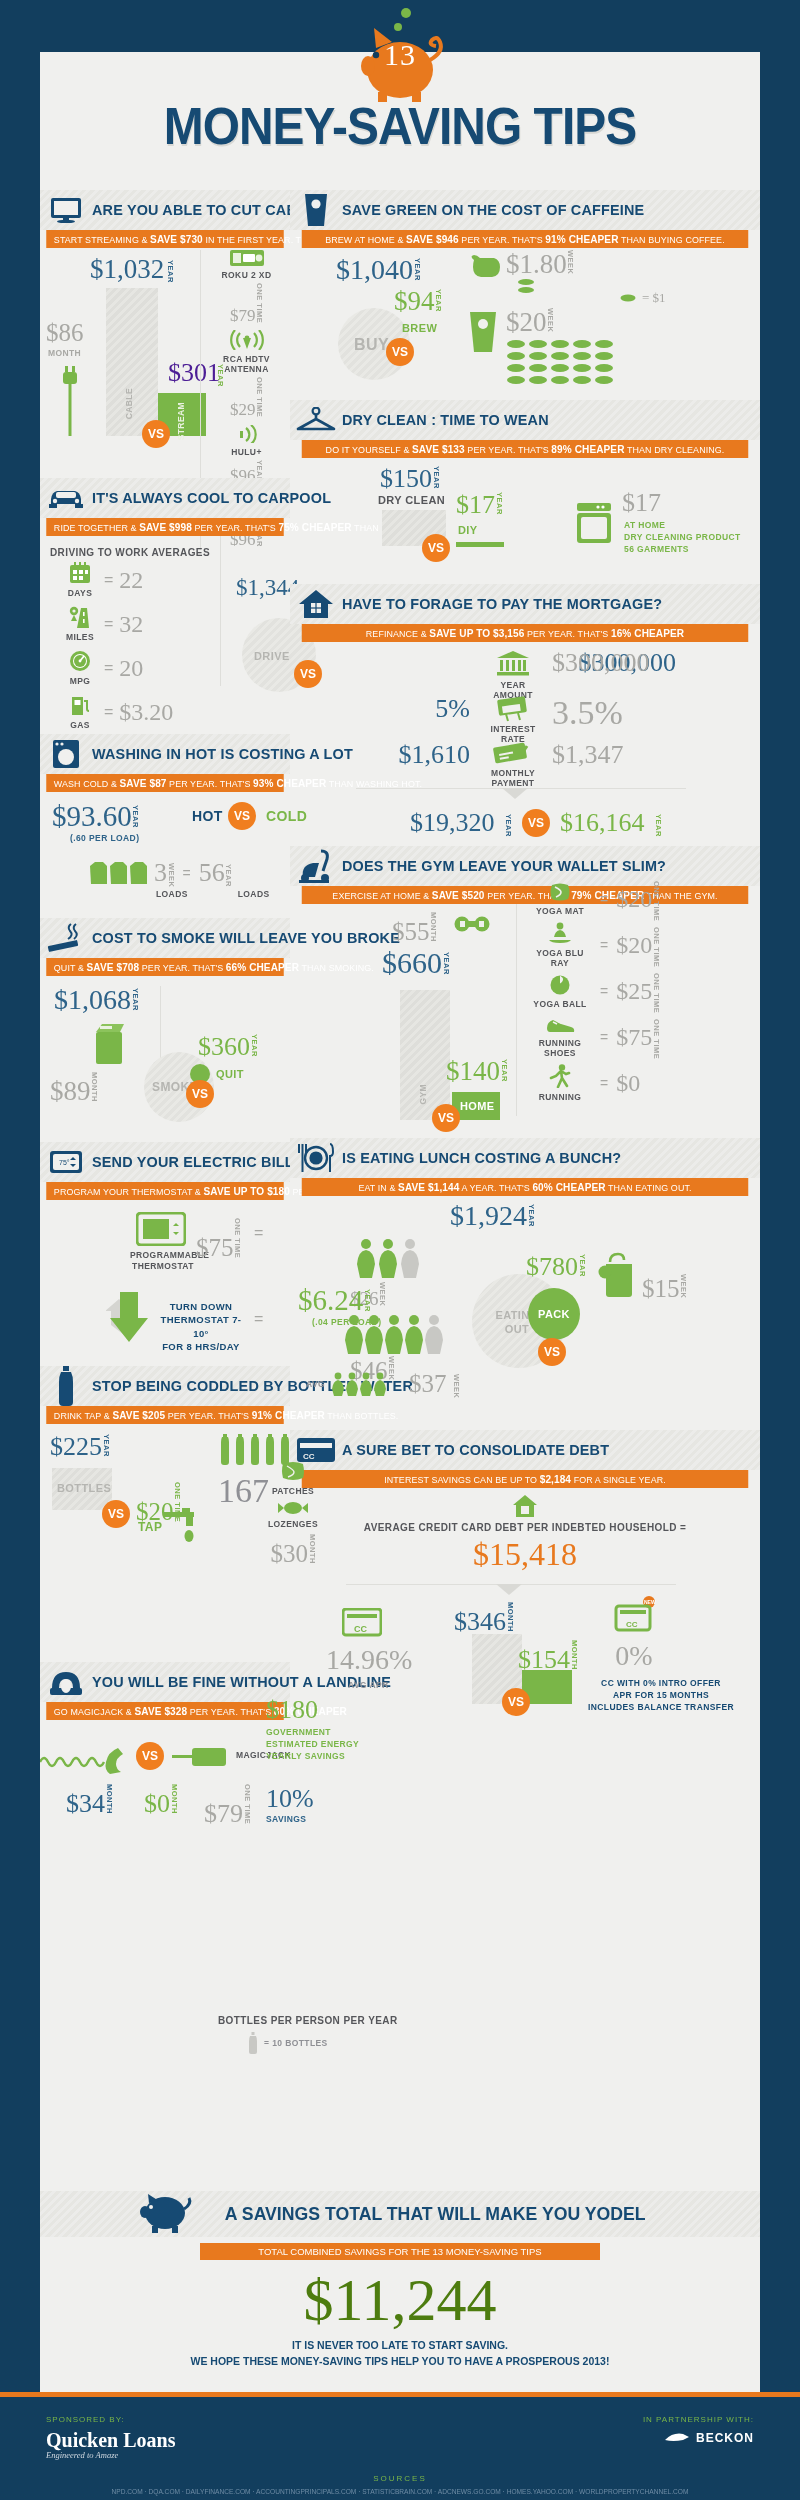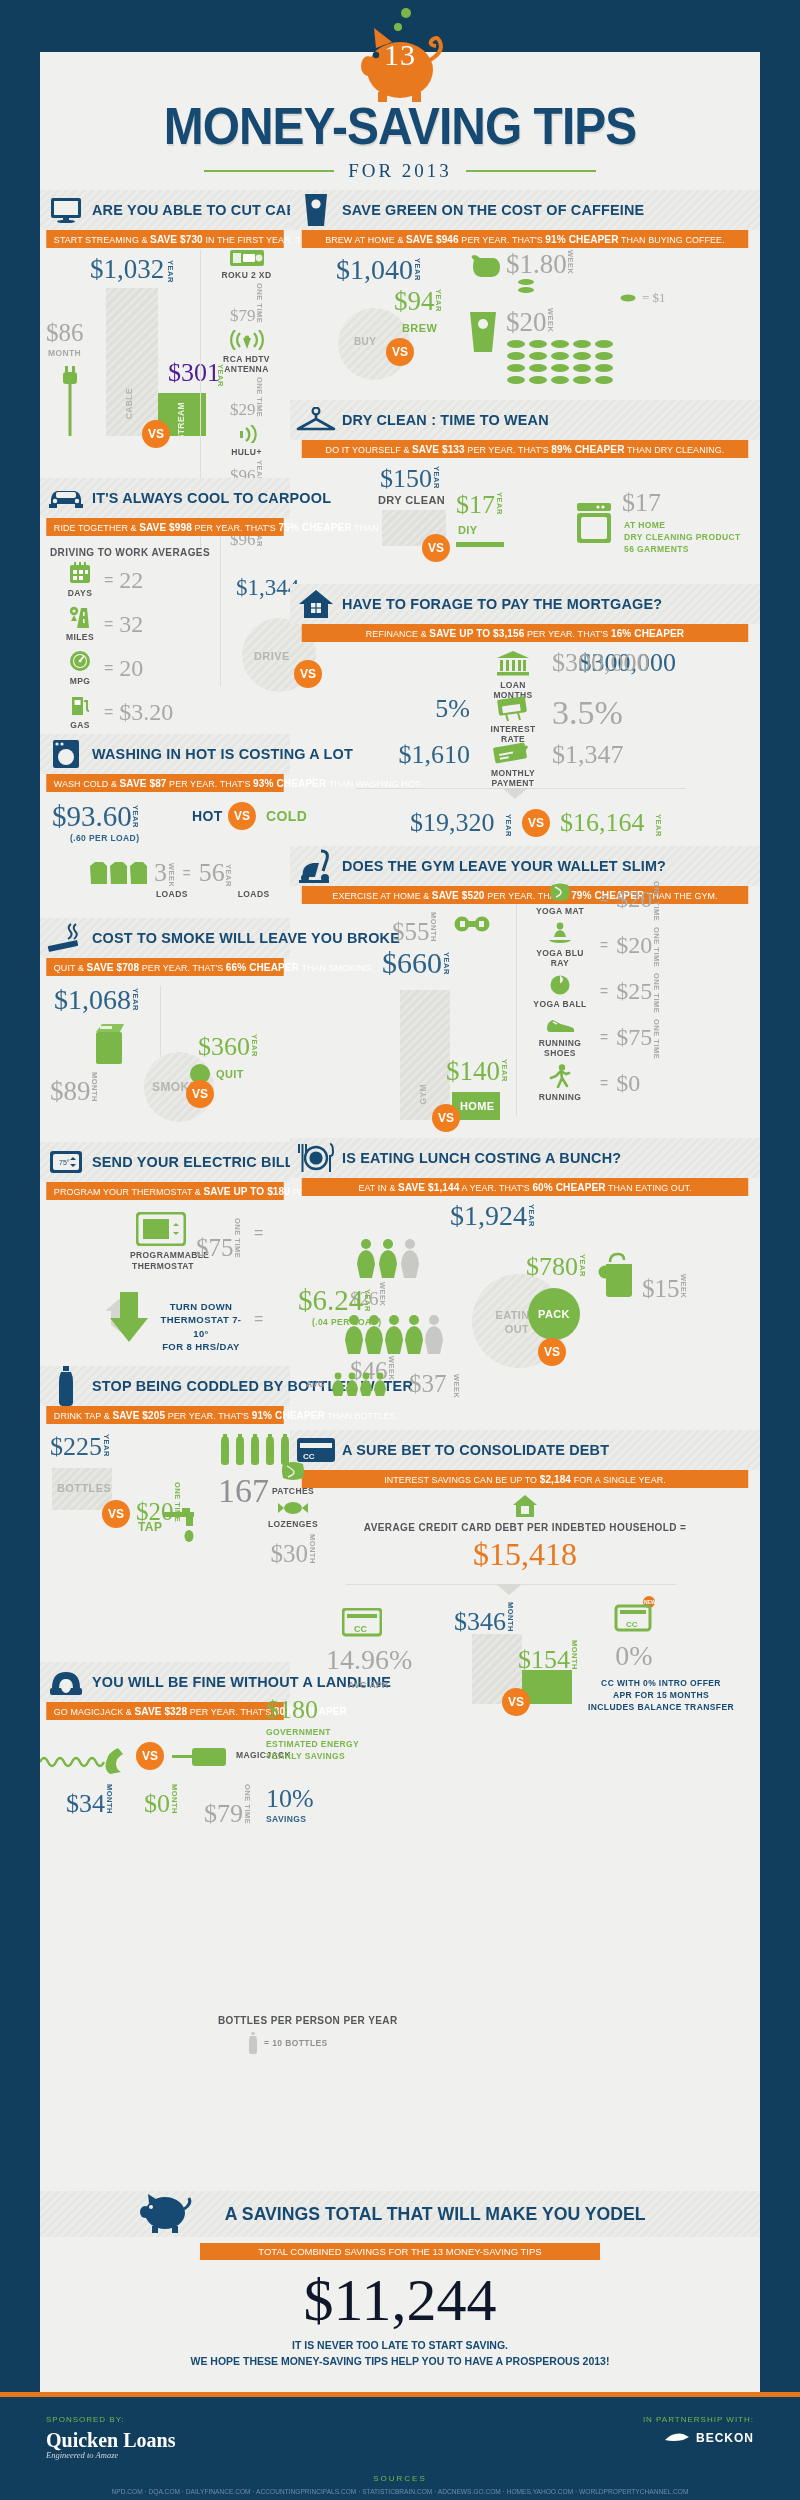--- a/index.html
+++ b/index.html
@@ -110,21 +110,21 @@
     position:relative; width:720px; margin:6px auto 0;
     background: repeating-linear-gradient(135deg,#e6e6e2 0 3px,#ececea 3px 6px);
     height:46px; display:flex; align-items:center; justify-content:center; gap:14px;
   }
   .total-title { font-family:"Liberation Sans Narrow","Liberation Sans",sans-serif;
     font-weight:bold; font-size:19px; color:#164a73; transform:scaleX(.93); }
   .total-sub {
     width:400px; margin:6px auto 0; background:#e8791e; color:#fff; text-align:center;
     font-family:"Liberation Sans Narrow","Liberation Sans",sans-serif; font-size:9.5px; padding:3px;
   }
-  .grand { text-align:center; font-family:"Liberation Serif",serif; font-size:60px; color:#0f172a; margin-top:10px; line-height:1; }
+  .grand { text-align:center; font-family:"Liberation Serif",serif; font-size:60px; color:#4d7c0f; margin-top:10px; line-height:1; }
   .closing { text-align:center; font-family:"Liberation Sans Narrow","Liberation Sans",sans-serif;
     font-weight:bold; font-size:10.5px; color:#164a73; line-height:1.5; margin-top:8px; }
   .footer { background:#123e5e; padding:18px 0 10px; }
   .foot-row { display:flex; justify-content:space-between; padding:0 46px; align-items:flex-start; }
   .foot-lbl { font-family:"Liberation Sans Narrow","Liberation Sans",sans-serif; font-size:8px; color:#7ab648; letter-spacing:1px; margin-bottom:6px; }
   .brand { font-family:"Liberation Serif",serif; font-weight:bold; font-size:20px; color:#fff; line-height:1; }
   .brand-sub { font-family:"Liberation Serif",serif; font-style:italic; font-size:8.5px; color:#cfd8e0; }
   .sources-t { text-align:center; font-family:"Liberation Sans Narrow","Liberation Sans",sans-serif; font-size:8px; color:#7ab648; letter-spacing:2px; margin-top:14px; }
   .sources { text-align:center; font-family:"Liberation Sans Narrow","Liberation Sans",sans-serif; font-size:6.6px; color:#6f8da6; line-height:1.7; padding:3px 60px 0; }
   .orange-rule { height:5px; background:#e8791e; }
@@ -148,25 +148,20 @@
           <rect x="34" y="84" width="9" height="10" fill="#e8791e"></rect>
           <rect x="68" y="84" width="9" height="10" fill="#e8791e"></rect>
           <ellipse cx="24" cy="58" rx="7" ry="10" fill="#e8791e"></ellipse>
           <circle cx="32" cy="47" r="3.2" fill="#123e5e"></circle>
         </svg>
         <div class="pig-num">13</div>
       </div>
     </div>
 
     <div class="title">MONEY-SAVING TIPS</div>
-    <div class="subtitle-row">
-      <div class="subrule"></div>
-      <div class="subtitle">FOR 2013</div>
-      <div class="subrule"></div>
-    </div>
   </div>
 
   <div class="content">
     <div class="cols" style="height:1995px;">
 
       <div class="col col-l">
 
         <div class="sec">
           <div class="sec-band">
             <div class="sec-icon">
@@ -609,21 +604,21 @@
             <b>SAVE $946</b>
             <span>PER YEAR. THAT'S</span>
             <b>91% CHEAPER</b>
             <span>THAN BUYING COFFEE.</span>
           </div>
           <div class="sec-body" style="height:148px;">
             <div style="position:absolute;left:46px;top:6px;">
               <span class="num-blue" style="font-size:28px;">$1,040</span><span class="unit blue">YEAR</span>
             </div>
             <div class="circ-grey" style="position:absolute;left:48px;top:60px;width:72px;height:72px;"></div>
-            <div class="lbl" style="position:absolute;left:64px;top:88px;font-size:10px;color:#b5b5b1;">BUY</div>
+            <div class="lbl" style="position:absolute;left:64px;top:88px;font-size:16px;color:#b5b5b1;">BUY</div>
             <div style="position:absolute;left:104px;top:38px;">
               <span class="num-green" style="font-size:27px;">$94</span><span class="unit green">YEAR</span>
             </div>
             <div class="lbl" style="position:absolute;left:112px;top:74px;font-size:11px;color:#7ab648;">BREW</div>
             <div class="vs" style="position:absolute;left:96px;top:90px;">VS</div>
             <div style="position:absolute;left:178px;top:6px;">
               <svg width="34" height="24" viewBox="0 0 34 24">
                   <path d="M6 6 q-5-4 0-5 q3 0 6 3 h14 q6 2 6 9 q0 9 -8 10 h-11 q-8-1 -8-10 q0-4 1-7" fill="#7ab648"></path>
                 </svg>
             </div>
@@ -756,21 +751,21 @@
               <svg width="34" height="26" viewBox="0 0 34 26">
                   <path d="M17 1 L33 8 H1 Z" fill="#7ab648"></path>
                   <rect x="4" y="10" width="3" height="11" fill="#7ab648"></rect>
                   <rect x="10" y="10" width="3" height="11" fill="#7ab648"></rect>
                   <rect x="16" y="10" width="3" height="11" fill="#7ab648"></rect>
                   <rect x="22" y="10" width="3" height="11" fill="#7ab648"></rect>
                   <rect x="27" y="10" width="3" height="11" fill="#7ab648"></rect>
                   <rect x="1" y="22" width="32" height="3.5" fill="#7ab648"></rect>
                 </svg>
             </div>
-            <div class="lbl" style="position:absolute;left:190px;top:38px;width:66px;text-align:center;">LOAN MONTHS</div>
+            <div class="lbl" style="position:absolute;left:190px;top:38px;width:66px;text-align:center;">YEAR AMOUNT</div>
             <div style="position:absolute;left:262px;top:6px;">
               <span class="num-grey" style="font-size:26px;">$300,000</span>
             </div>
 
             <div style="position:absolute;left:86px;top:52px;width:94px;text-align:right;">
               <span class="num-blue" style="font-size:26px;">5%</span>
             </div>
             <div style="position:absolute;left:204px;top:54px;">
               <svg width="36" height="26" viewBox="0 0 36 26">
                   <rect x="4" y="2" width="28" height="16" rx="2" fill="#7ab648" transform="rotate(-8 18 10)"></rect>

